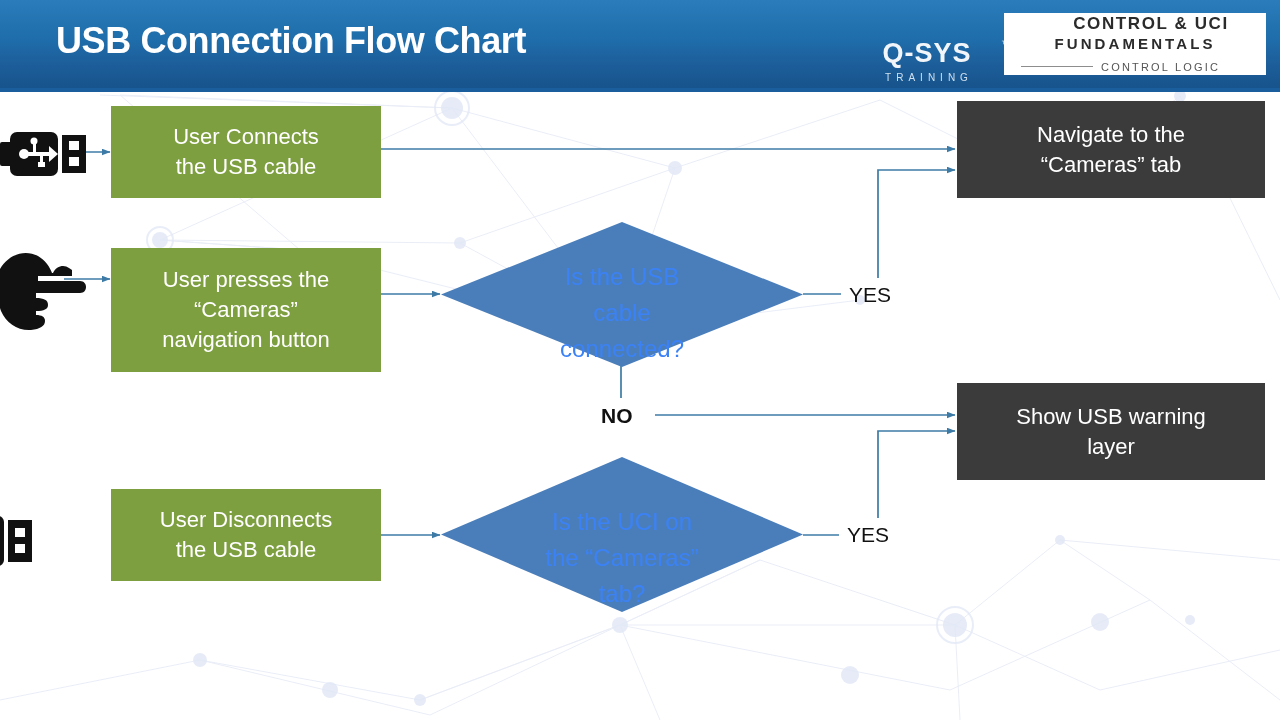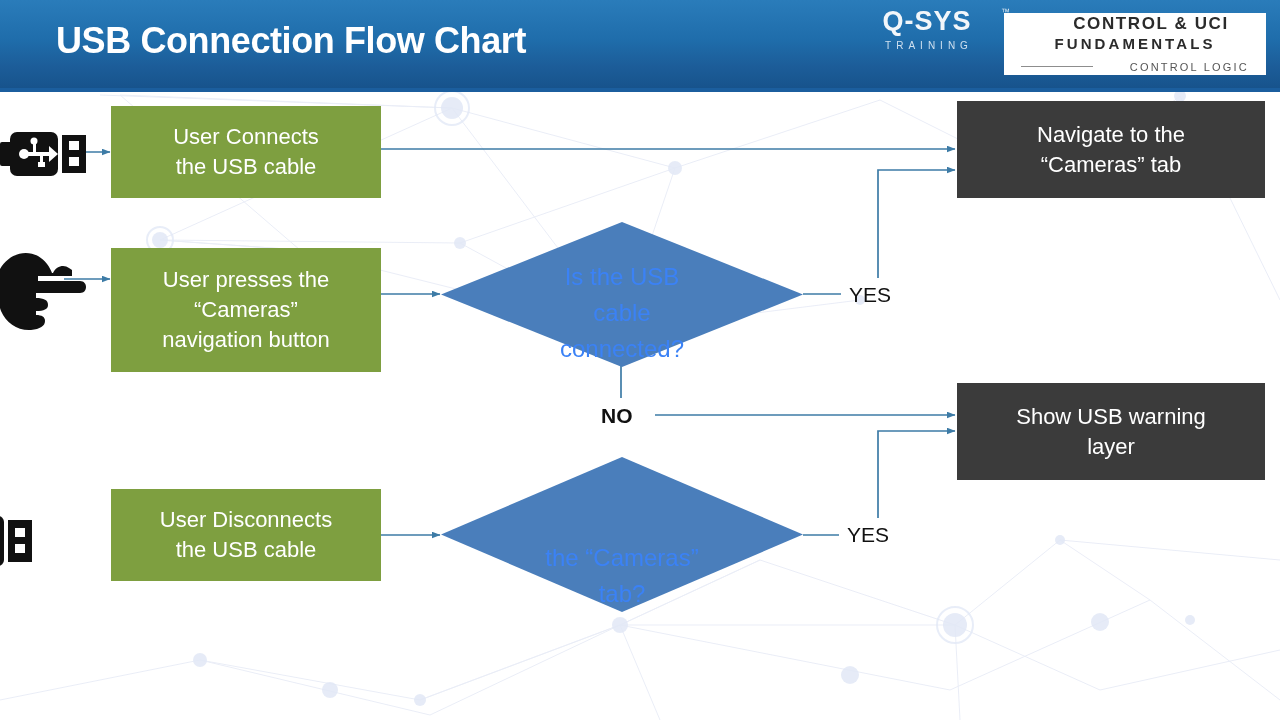--- a/index.html
+++ b/index.html
@@ -53,21 +53,21 @@
     color: #ffffff;
     letter-spacing: -0.4px;
     z-index: 6;
     white-space: nowrap;
   }
 
   
   #qsys-logo {
     position: absolute;
     left: 852px;
-    top: 8px;
+    top: 40px;
     z-index: 6;
     text-align: center;
     width: 150px;
   }
   #qsys-wordmark {
     font-size: 27px;
     font-weight: bold;
     color: #f2f6fa;
     letter-spacing: 1px;
     line-height: 1;
@@ -117,21 +117,21 @@
     color: #2b2b2b;
     letter-spacing: 3.1px;
     line-height: 1.2;
     margin-top: 1px;
   }
   #badge-rule-row {
     display: flex;
     align-items: center;
     margin-top: 8px;
     width: 228px;
-    justify-content: space-between;
+    justify-content: flex-start;
   }
   #badge-rule {
     height: 1px;
     background: #8d8d8d;
     width: 72px;
     margin-right: 8px;
   }
   #badge-line3 {
     font-size: 11px;
     color: #555555;
@@ -388,20 +388,21 @@
       </div>
     </div>
   </div>
 
   <div class="diamond-wrap" style="left:441px; top:457px; width:362px; height:155px;">
     <svg width="362" height="155" viewBox="0 0 362 155">
       <polygon points="181,0 362,77.5 181,155 0,77.5" fill="#4a7ebb"></polygon>
     </svg>
     <div class="diamond-label">
       <div>
+        <div>Is the UCI on</div>
         <div>the “Cameras”</div>
         <div>tab?</div>
       </div>
     </div>
   </div>
 
   <div class="node dark-box" style="left:957px; top:101px; width:308px; height:97px;">
     <div>
       <div>Navigate to the</div>
       <div>“Cameras” tab</div>

